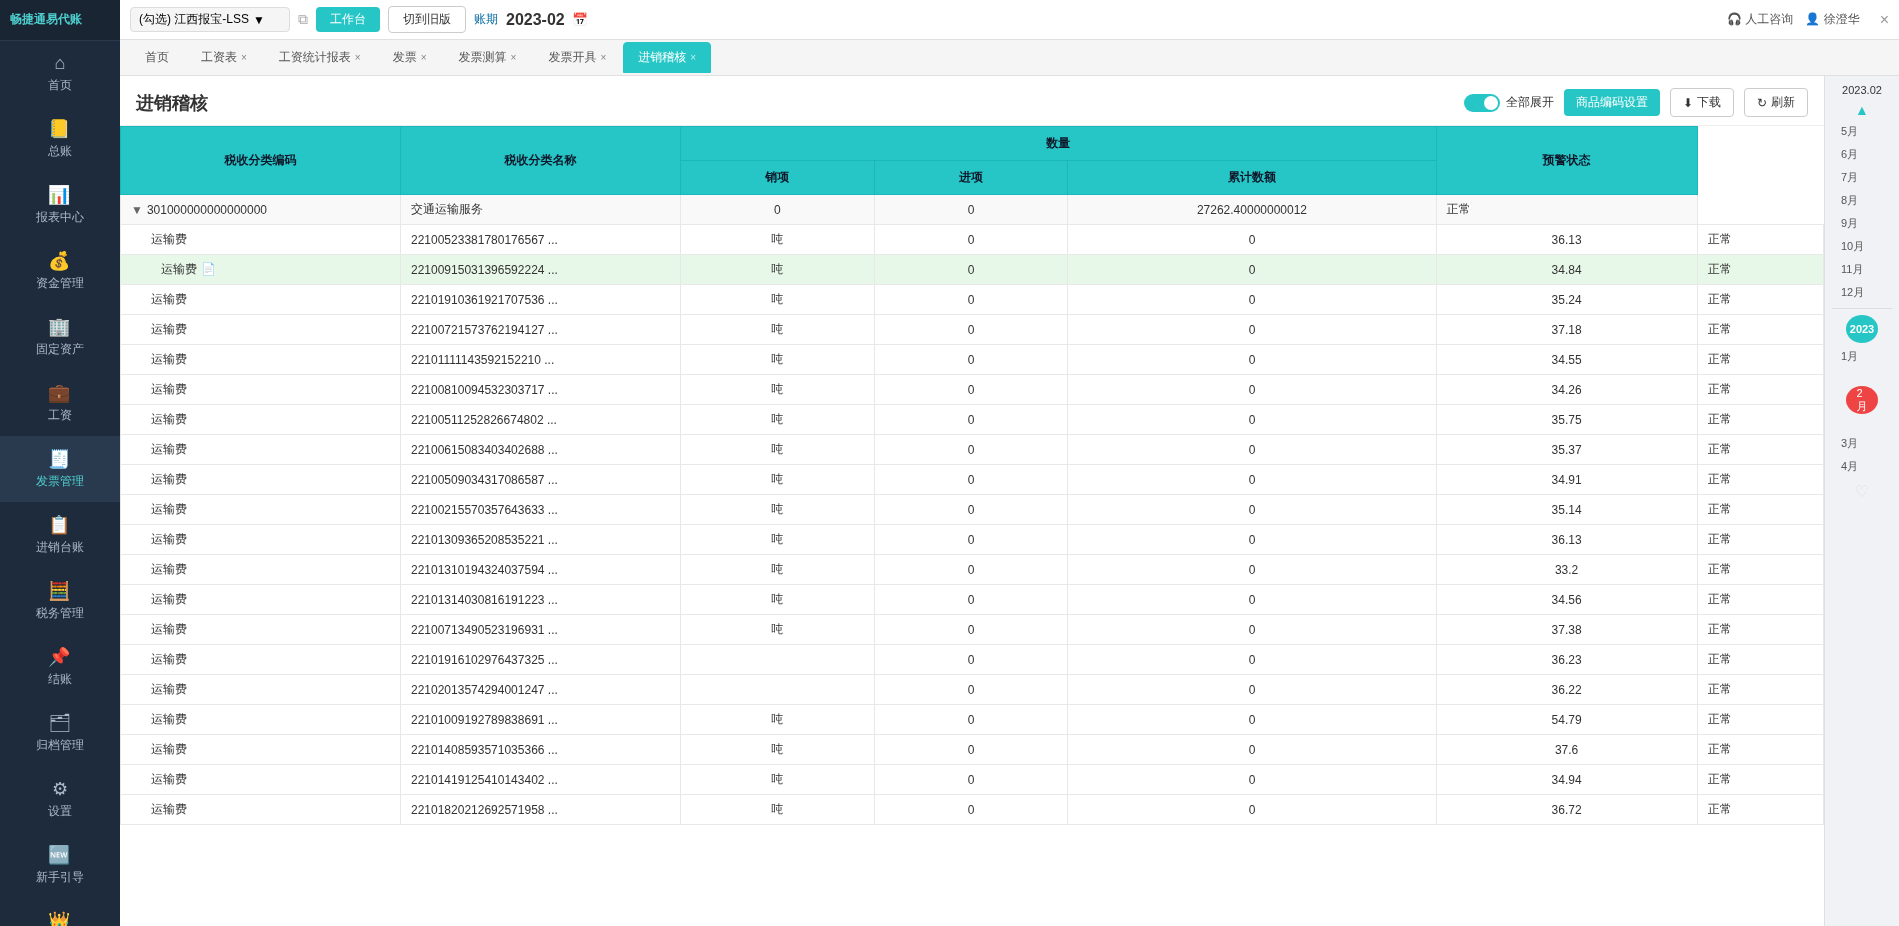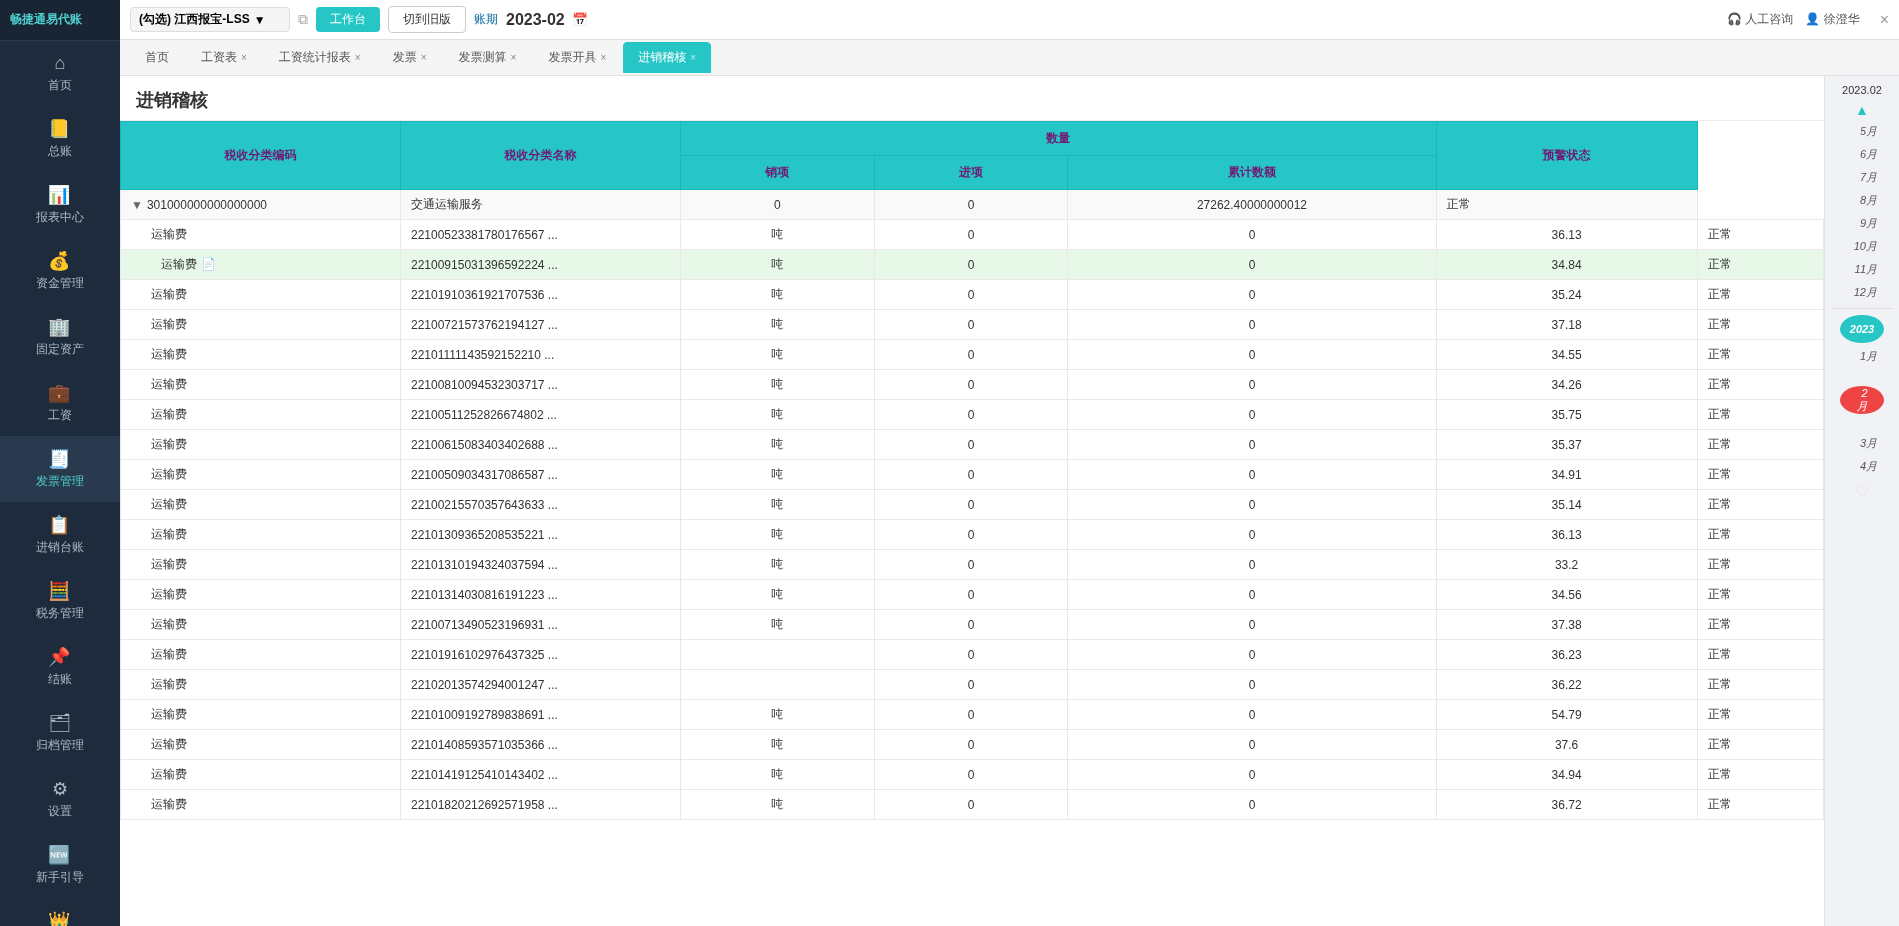--- a/index.html
+++ b/index.html
@@ -64,21 +64,20 @@
       display: flex;
       align-items: center;
       gap: 4px;
       background: #f5f5f5;
       border: 1px solid #ddd;
       border-radius: 4px;
       padding: 3px 8px;
       font-size: 12px;
       cursor: pointer;
       min-width: 160px;
-      font-weight: bold;
     }
     .topbar-btn {
       background: #26c6c6;
       color: #fff;
       border: none;
       border-radius: 4px;
       padding: 4px 14px;
       cursor: pointer;
       font-size: 12px;
     }
@@ -240,21 +239,21 @@
       flex: 1;
       overflow: auto;
     }
     table {
       width: 100%;
       border-collapse: collapse;
       font-size: 12px;
     }
     thead tr th {
       background: #26c6c6;
-      color: #701a75;
+      color: #0f172a;
       padding: 8px 22px;
       text-align: center;
       border: 1px solid #1ab8b8;
       white-space: nowrap;
       position: sticky;
       top: 0;
       z-index: 2;
     }
     thead tr.sub-header th {
       background: #26c6c6;
@@ -287,27 +286,26 @@
       overflow-y: auto;
       flex-shrink: 0;
     }
     .right-panel-year {
       font-size: 11px;
       color: #333;
       padding: 4px 2px;
       text-align: center;
     }
     .right-panel-month {
-      padding: 4px 22px;
+      padding: 4px 16px;
       cursor: pointer;
       border-radius: 3px;
-      text-align: right;
+      text-align: left;
       width: 100%;
       color: #555;
-      font-style: italic;
     }
     .right-panel-month.active-year {
       background: #26c6c6;
       color: #fff;
       border-radius: 50%;
       width: 28px;
       height: 28px;
       display: flex;
       align-items: center;
       justify-content: center;
@@ -463,20 +461,35 @@
       <span>进销稽核</span>
       <span class="close-x">×</span>
     </div>
   </div>
 
   <div class="content">
     <div class="main-content">
 
       <div class="page-header">
         <span class="page-title">进销稽核</span>
+        <div class="header-actions">
+          <div class="toggle-label">
+            <div class="toggle-switch"></div>
+            <span>全部展开</span>
+          </div>
+          <button class="btn-product-setting">商品编码设置</button>
+          <button class="btn-download">
+            <span>⬇</span>
+            <span>下载</span>
+          </button>
+          <button class="btn-refresh">
+            <span>↻</span>
+            <span>刷新</span>
+          </button>
+        </div>
       </div>
 
       <div class="table-wrapper">
         <table>
           <thead>
             <tr>
               <th class="col-code" rowspan="2">税收分类编码</th>
               <th class="col-name" rowspan="2">税收分类名称</th>
               <th colspan="3">数量</th>
               <th rowspan="2">预警状态</th>

